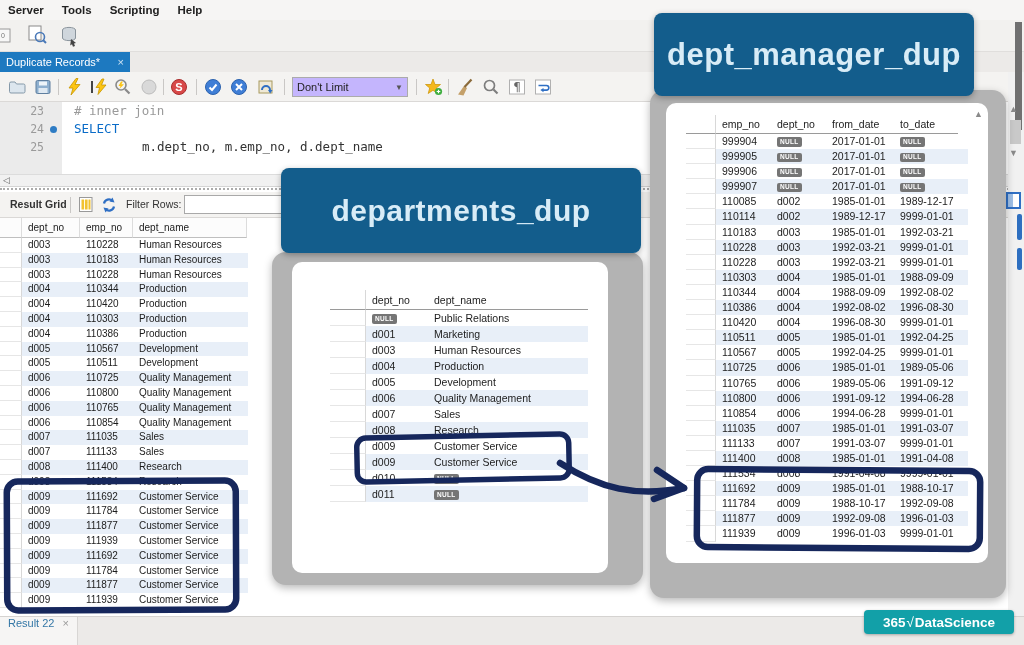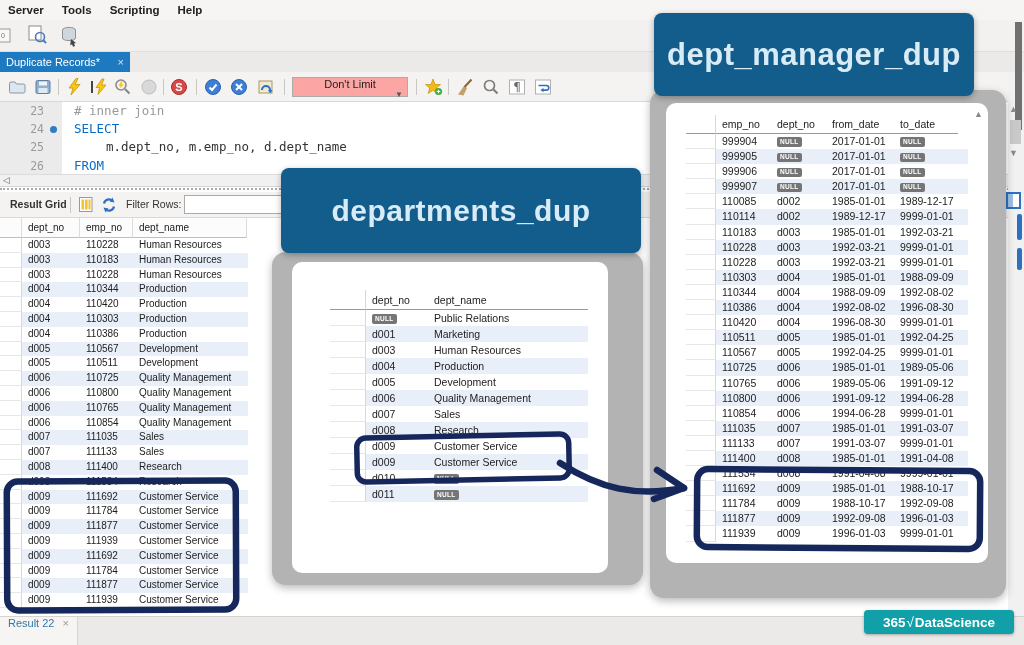--- a/index.html
+++ b/index.html
@@ -16,37 +16,37 @@
   .toolbar1 .tico{position:absolute;top:5px;}
   .tabbar{position:absolute;left:0;top:52px;width:1024px;height:20px;background:#eceae8;}
   .tab-active{position:absolute;left:0;top:0;width:130px;height:20px;background:#1d79c0;
               color:#fff;font-size:11px;display:flex;align-items:center;padding:0 6px;}
   .tab-active .lbl{flex:1;white-space:nowrap;}
   .tab-active .x{color:#cfe3f2;font-size:11px;margin-left:4px;}
   .sqlbar{position:absolute;left:0;top:72px;width:1024px;height:30px;background:#f4f3f1;
           border-bottom:1px solid #dbd9d7;}
   .sqlbar .ic{position:absolute;top:6px;width:18px;height:18px;}
   .sep{position:absolute;top:7px;width:1px;height:16px;background:#c9c7c5;}
-  .combo{position:absolute;left:292px;top:5px;width:116px;height:20px;background:#fca5a5;
+  .combo{position:absolute;left:292px;top:5px;width:116px;height:20px;background:#c4b5fd;
          border:1px solid #ababab;font-size:11px;display:flex;align-items:center;
-         padding:0 4px;color:#222;flex-direction:column;}
+         padding:0 4px;color:#222;}
   .combo .arr{margin-left:auto;font-size:8px;color:#555;}
 
   
   .editor{position:absolute;left:0;top:102px;width:1024px;height:72px;
           background:linear-gradient(to right,#ebebeb 62px,#fff 62px);}
   .code-line{height:18.2px;line-height:18.2px;font-family:"DejaVu Sans Mono",monospace;
              font-size:12.5px;white-space:pre;}
   .ln{display:inline-block;width:44px;text-align:right;color:#9a9a9a;font-size:11.5px;}
   .dot{display:inline-block;width:18px;text-align:center;}
   .dot i{display:inline-block;width:7px;height:7px;border-radius:50%;background:#2e7cc4;}
   .code{padding-left:12px;color:#333;}
   .code.kw{color:#0a6cc8;}
   .code.comment{color:#9a9a9a;}
-  .code.ind1{padding-left:44px;}
+  .code.ind1{padding-left:44px;margin-left:36px;}
 
   .hscroll{position:absolute;left:0;top:174px;width:1024px;height:13px;background:#f1f1f1;
            border-top:1px solid #dcdcdc;border-bottom:1px solid #d4d4d4;font-size:9px;color:#666;}
   .hscroll .la{position:absolute;left:3px;top:0px;}
   .hscroll .ra{position:absolute;left:1010px;top:0px;}
   .splitter{position:absolute;left:0;top:188px;width:1024px;height:4px;border-top:2px dotted #ababab;}
 
   
   .rtoolbar{position:absolute;left:0;top:192px;width:1024px;height:26px;background:#f4f3f1;
             border-bottom:1px solid #dad8d6;font-size:10.5px;}
@@ -259,21 +259,20 @@
           <path d="M4.5 7.5 h8 a2.3 2.3 0 0 1 0 4.6 h-3.5" stroke="#2f6fc4" fill="none" stroke-width="1.6"></path>
           <polygon points="9.5,10 9.5,14.2 6.3,12.1" fill="#2f6fc4"></polygon>
         </svg>
     </span>
   </div>
 
   <div class="editor" id="editor-lines">
       <div class="code-line"><span class="ln">23</span><span class="dot"></span><span class="code comment"># inner join</span></div>
       <div class="code-line"><span class="ln">24</span><span class="dot"><i></i></span><span class="code kw">SELECT</span></div>
       <div class="code-line"><span class="ln">25</span><span class="dot"></span><span class="code  ind1">m.dept_no, m.emp_no, d.dept_name</span></div>
-      <div class="code-line"><span class="ln">26</span><span class="dot"></span><span class="code kw">FROM</span></div>
     </div>
 
   <div class="hscroll">
     <span class="la">◁</span>
     <span class="ra">▷</span>
   </div>
   <div class="splitter"></div>
 
   <div class="rtoolbar">
     <span class="rg">Result Grid</span>

